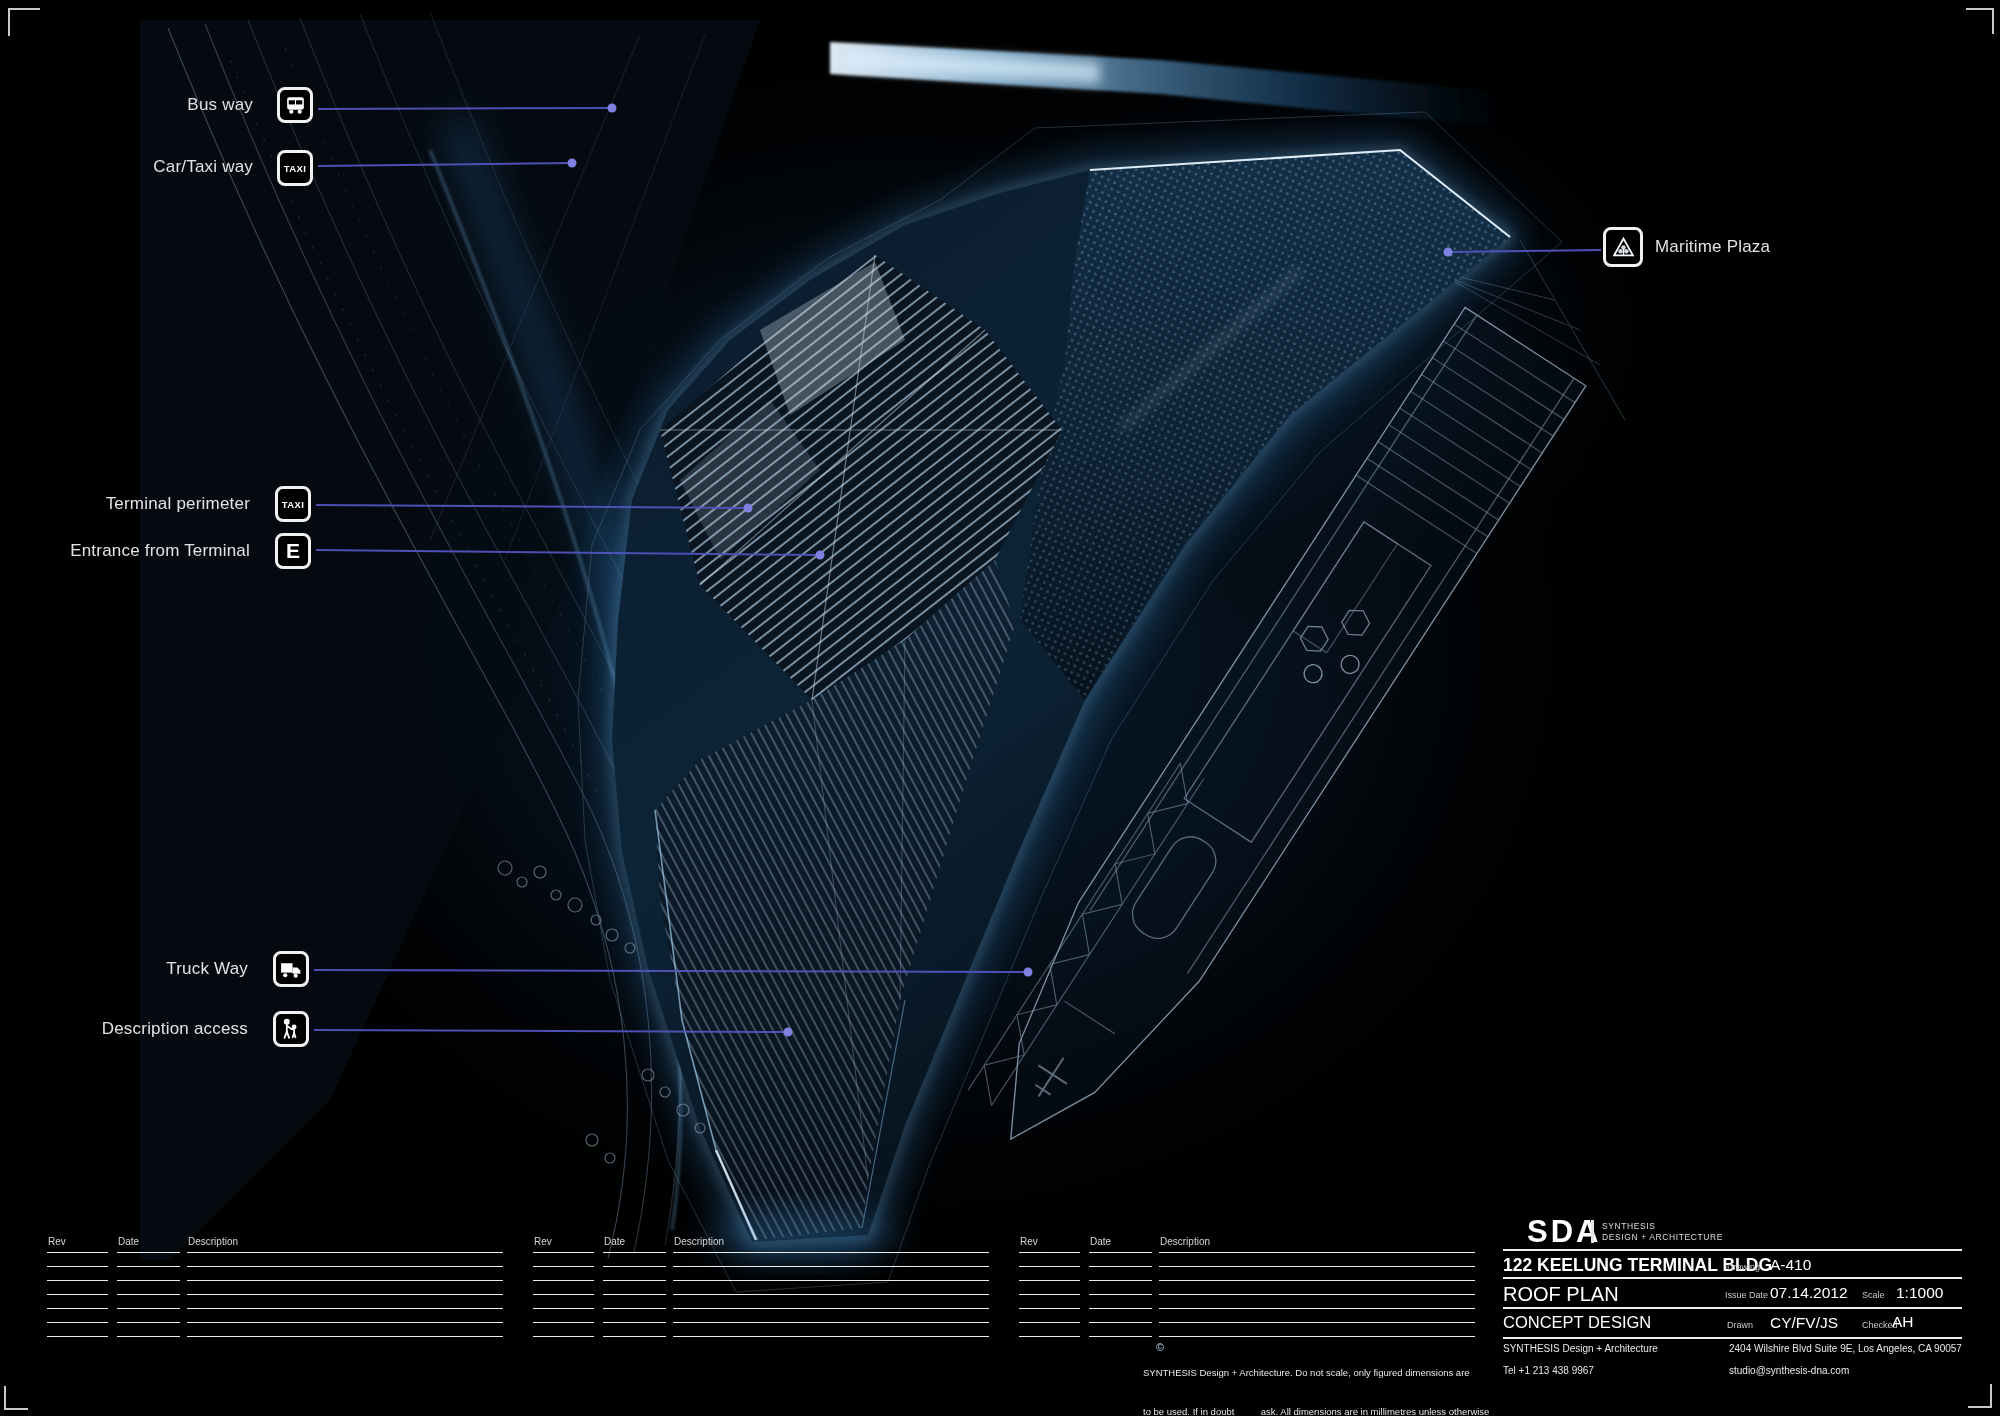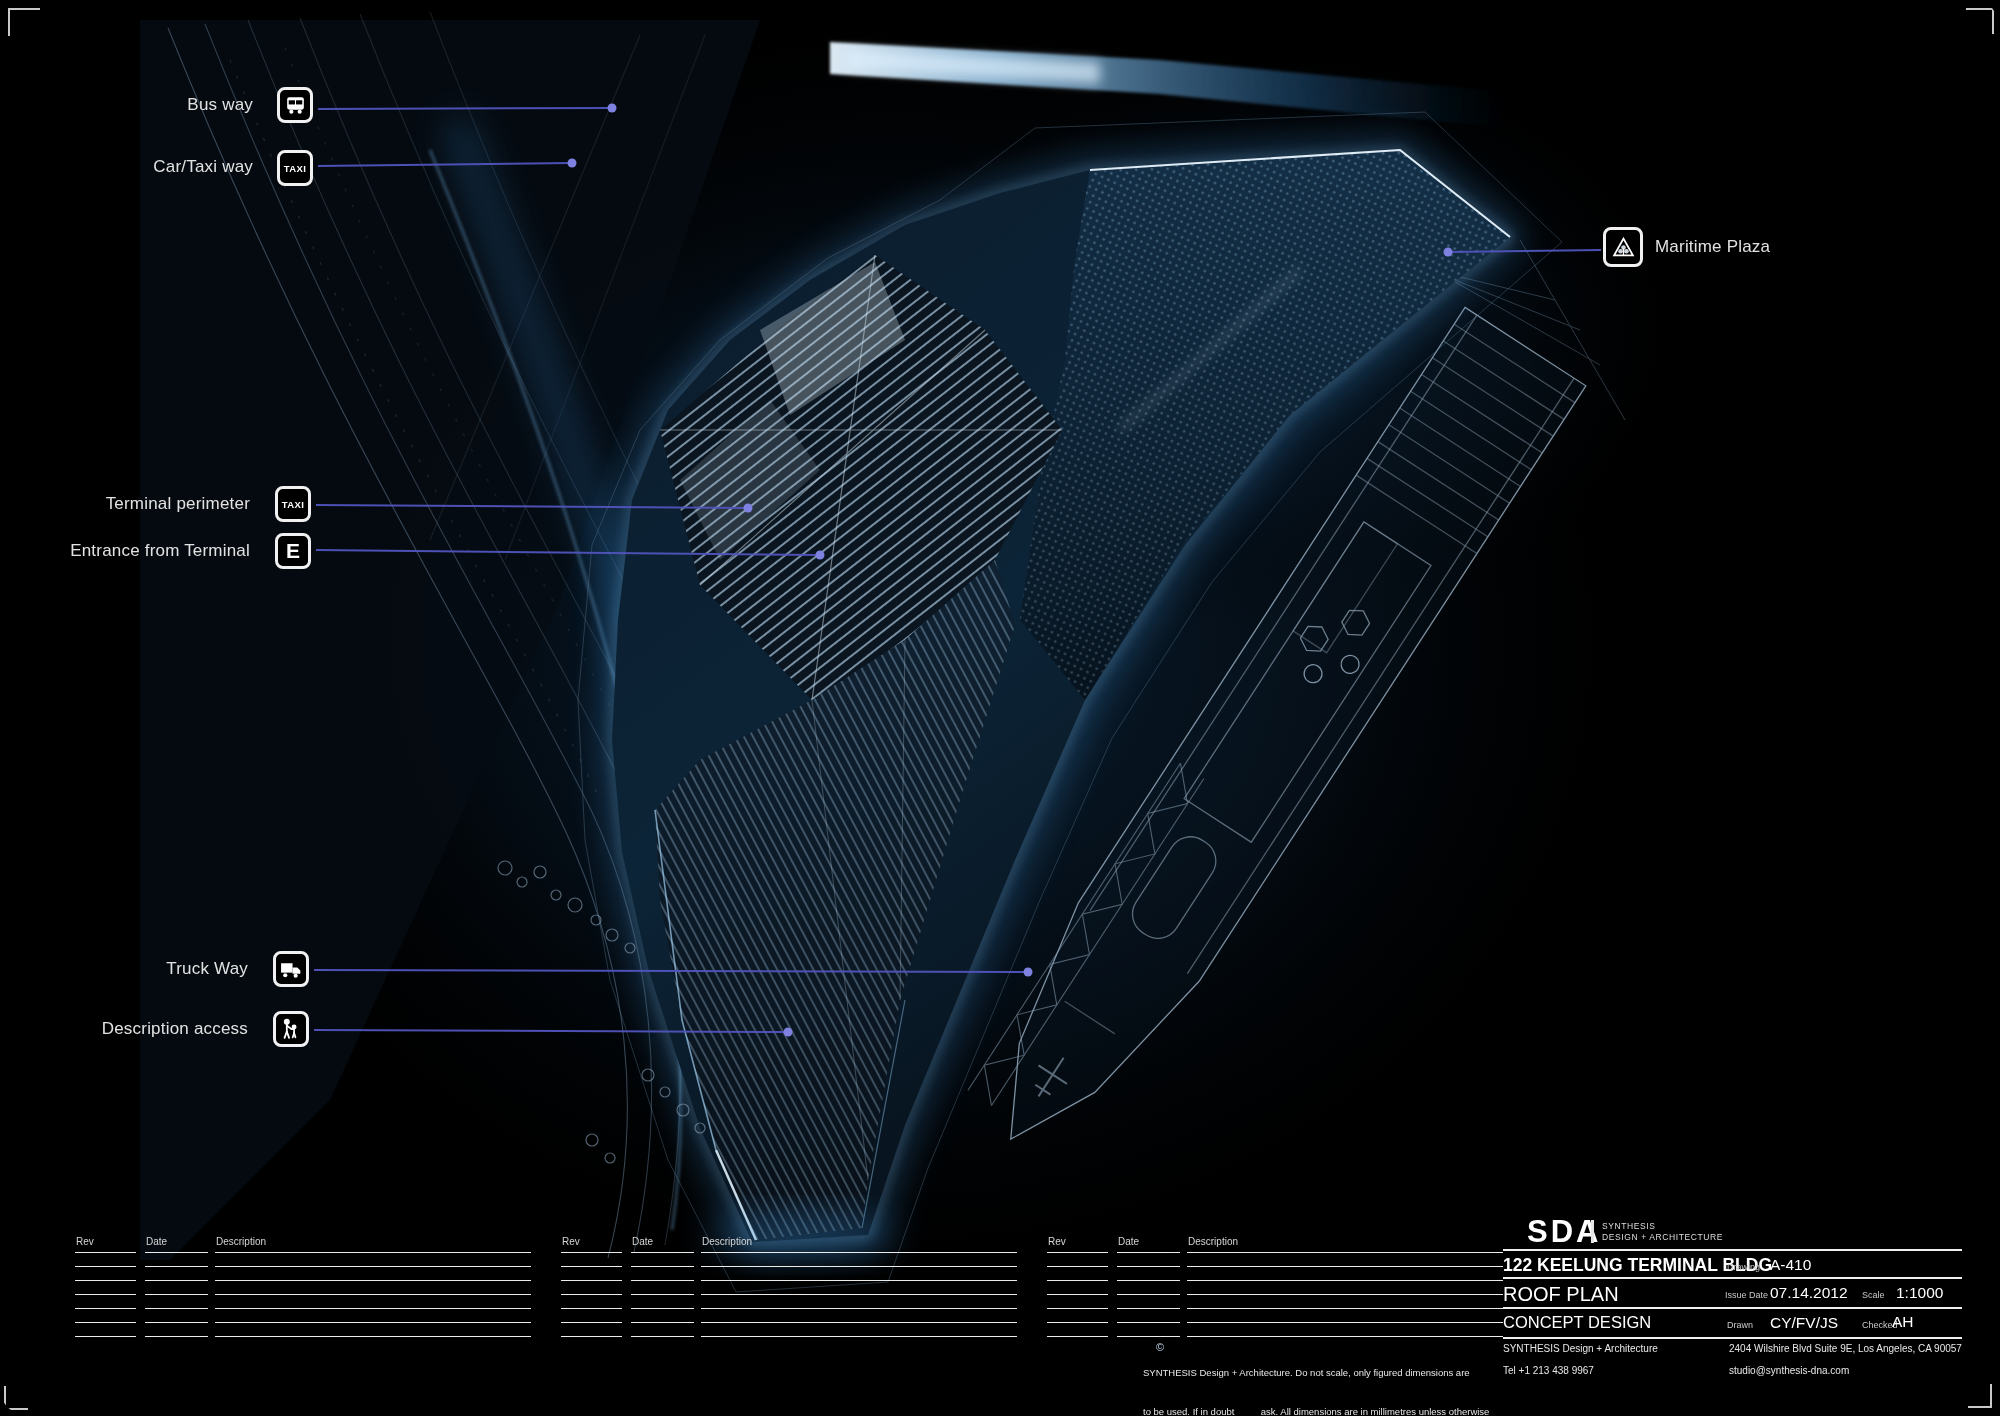--- a/index.html
+++ b/index.html
@@ -1,18 +1,18 @@
 <!DOCTYPE html>
 <html><head>
 <meta charset="utf-8">
 <style>
   html,body { margin:0; padding:0; background:#000; }
   .sheet {
     position:relative; width:2000px; height:1416px; background:#000;
-    overflow:hidden; font-family:"Liberation Sans", sans-serif;border-radius:28px;
+    overflow:hidden; font-family:"Liberation Sans", sans-serif;
   }
   svg.layer { position:absolute; left:0; top:0; width:2000px; height:1416px; }
 
   
   .mark { position:absolute; }
   .mark-tl { left:8px;  top:8px;    width:30px; height:26px; border-left:2px solid #c9c9c9; border-top:2px solid #c9c9c9; }
   .mark-tr { left:1966px; top:8px;  width:26px; height:24px; border-right:2px solid #c9c9c9; border-top:2px solid #c9c9c9; }
   .mark-bl { left:4px;  top:1386px; width:22px; height:22px; border-left:2px solid #c9c9c9; border-bottom:2px solid #c9c9c9; }
   .mark-br { left:1968px; top:1384px; width:22px; height:22px; border-right:2px solid #c9c9c9; border-bottom:2px solid #c9c9c9; }
 
@@ -25,21 +25,21 @@
     position:absolute; width:36px; height:36px; box-sizing:border-box;
     border:3px solid #f1f1f1; border-radius:8px; background:#000;
     display:flex; align-items:center; justify-content:center;
   }
   .co-box.big { width:40px; height:40px; }
   .co-box svg { width:25px; height:25px; display:block; }
   .taxi-text { color:#fff; font-weight:bold; font-size:9.5px; letter-spacing:.4px; }
   .e-text { color:#fff; font-weight:bold; font-size:21px; }
 
   
-  .rev-table { position:absolute; top:1236px; width:458px; height:110px;margin-left:28px; }
+  .rev-table { position:absolute; top:1236px; width:458px; height:110px; }
   .rev-head span { position:absolute; top:0; font-size:10px; color:#d6d6d6; }
   .rh1 { left:3px; } .rh2 { left:73px;text-align:center; } .rh3 { left:143px; }
   .rev-rows { position:absolute; left:0; right:0; top:3px; }
   .rev-row { position:relative; height:14px; }
   .rev-row .cl { position:absolute; bottom:0; height:0; border-bottom:1.5px solid #ececec; }
   .cl.c1 { left:2px;   width:61px;  }
   .cl.c2 { left:72px;  width:63px;  }
   .cl.c3 { left:142px; width:316px; }
 
   

